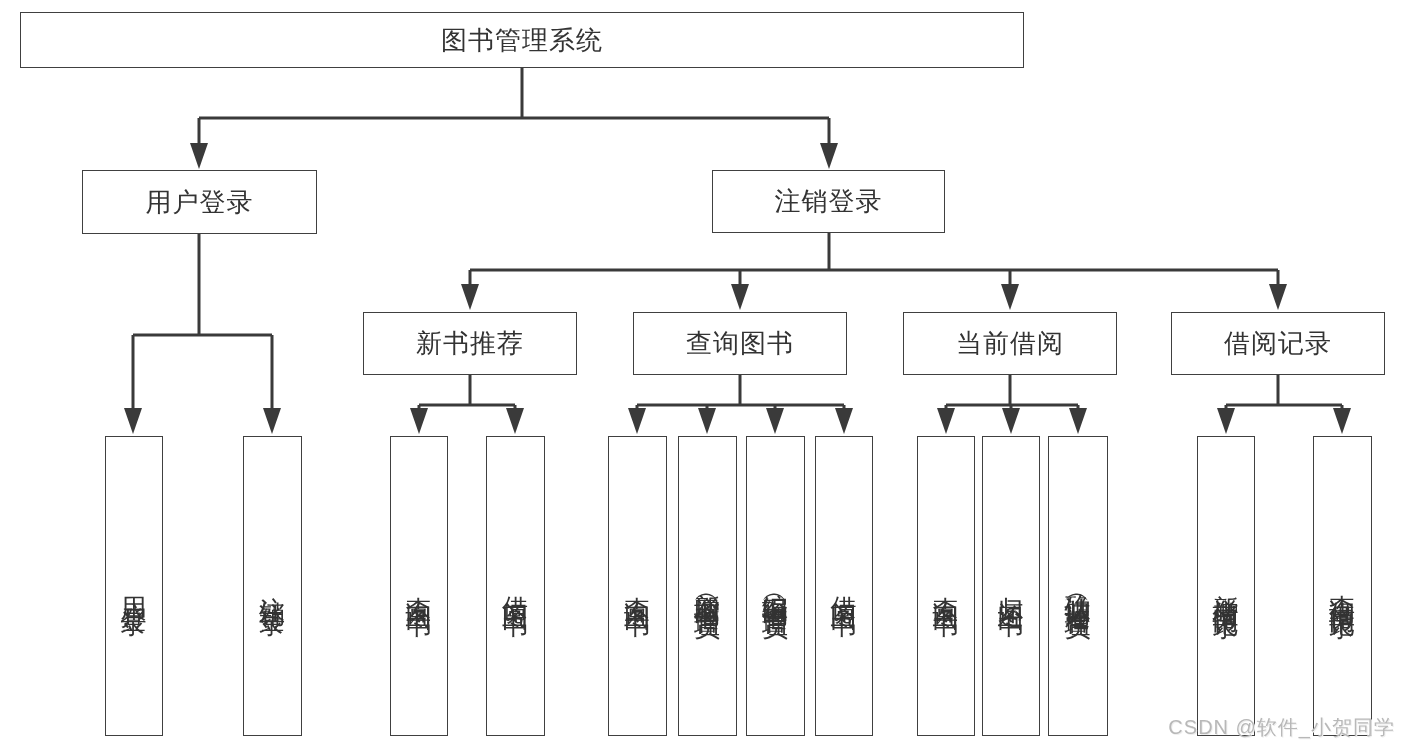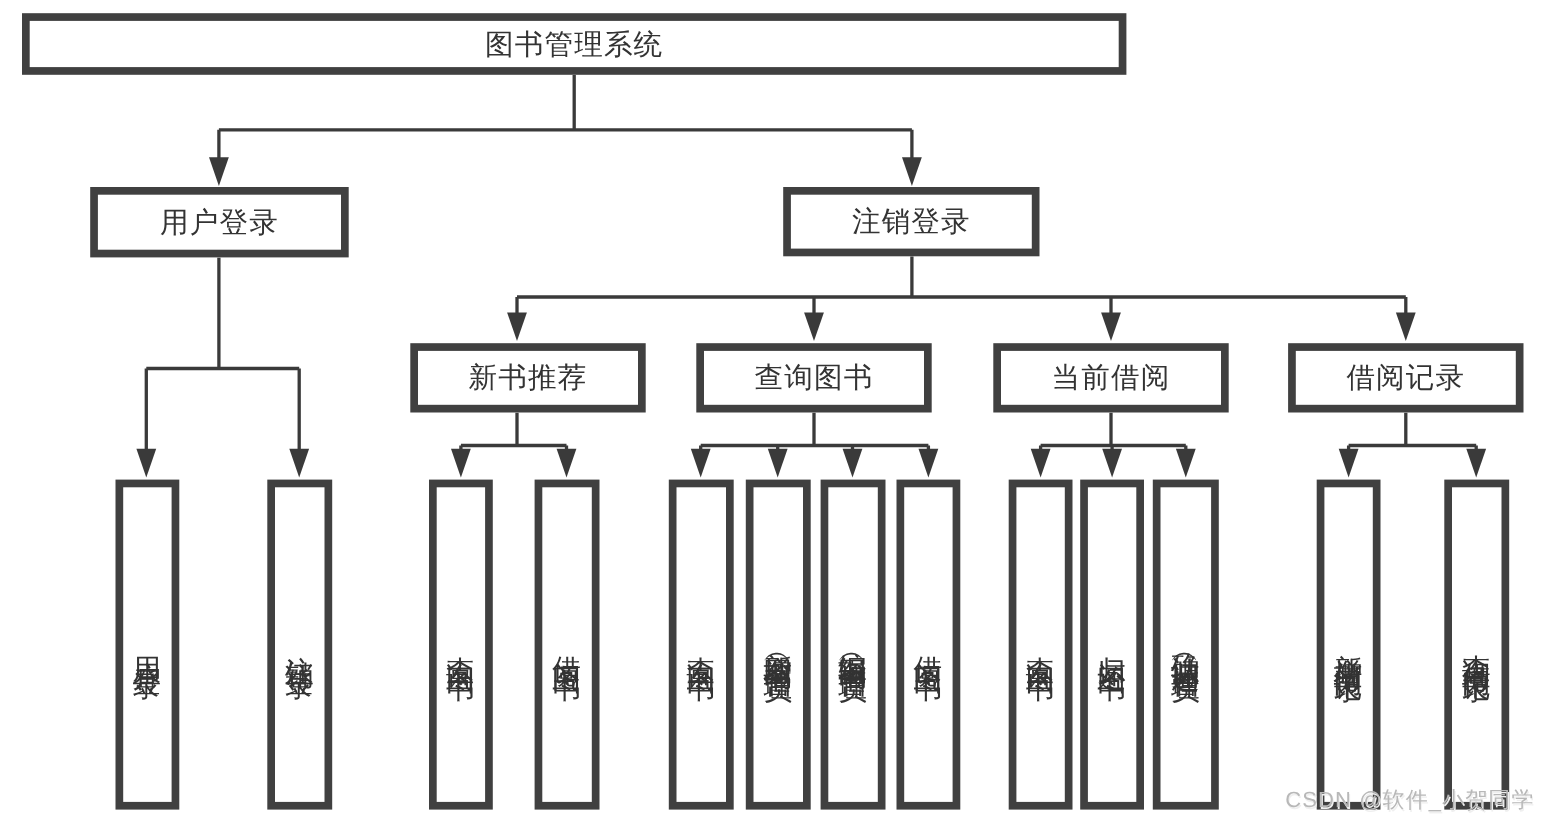--- a/index.html
+++ b/index.html
@@ -8,21 +8,21 @@
     width:1405px; height:747px;
     background:#ffffff;
     font-family:"Liberation Sans","DejaVu Sans",sans-serif;
     overflow:hidden;
   }
   svg.connectors { position:absolute; left:0; top:0; }
   .ln { stroke:#3a3a3a; stroke-width:3; fill:none; }
   .ah { fill:#3a3a3a; }
   .box {
     position:absolute; box-sizing:border-box;
-    background:#ffffff; border:7px solid #404040;
+    background:#ffffff; border:1px solid #404040;
     display:flex; align-items:center; justify-content:center;
   }
   .box.h span {
     font-size:26px; color:#333333; letter-spacing:1px; white-space:nowrap;
   }
   .box.v span {
     writing-mode:vertical-rl; text-orientation:mixed;
     font-size:26px; color:#333333; line-height:1;
   }
   .ls5 span { letter-spacing:5px; }
@@ -87,21 +87,21 @@
     <span>图书管理系统</span>
   </div>
 
   <div class="box h" style="left:82px;top:170px;width:235px;height:64px">
     <span>用户登录</span>
   </div>
   <div class="box h" style="left:712px;top:170px;width:233px;height:63px">
     <span>注销登录</span>
   </div>
 
-  <div class="box h" style="left:373px;top:312px;width:214px;height:63px">
+  <div class="box h" style="left:363px;top:312px;width:214px;height:63px">
     <span>新书推荐</span>
   </div>
   <div class="box h" style="left:633px;top:312px;width:214px;height:63px">
     <span>查询图书</span>
   </div>
   <div class="box h" style="left:1171px;top:312px;width:214px;height:63px">
     <span>借阅记录</span>
   </div>
   <div class="box h" style="left:903px;top:312px;width:214px;height:63px">
     <span>当前借阅</span>

